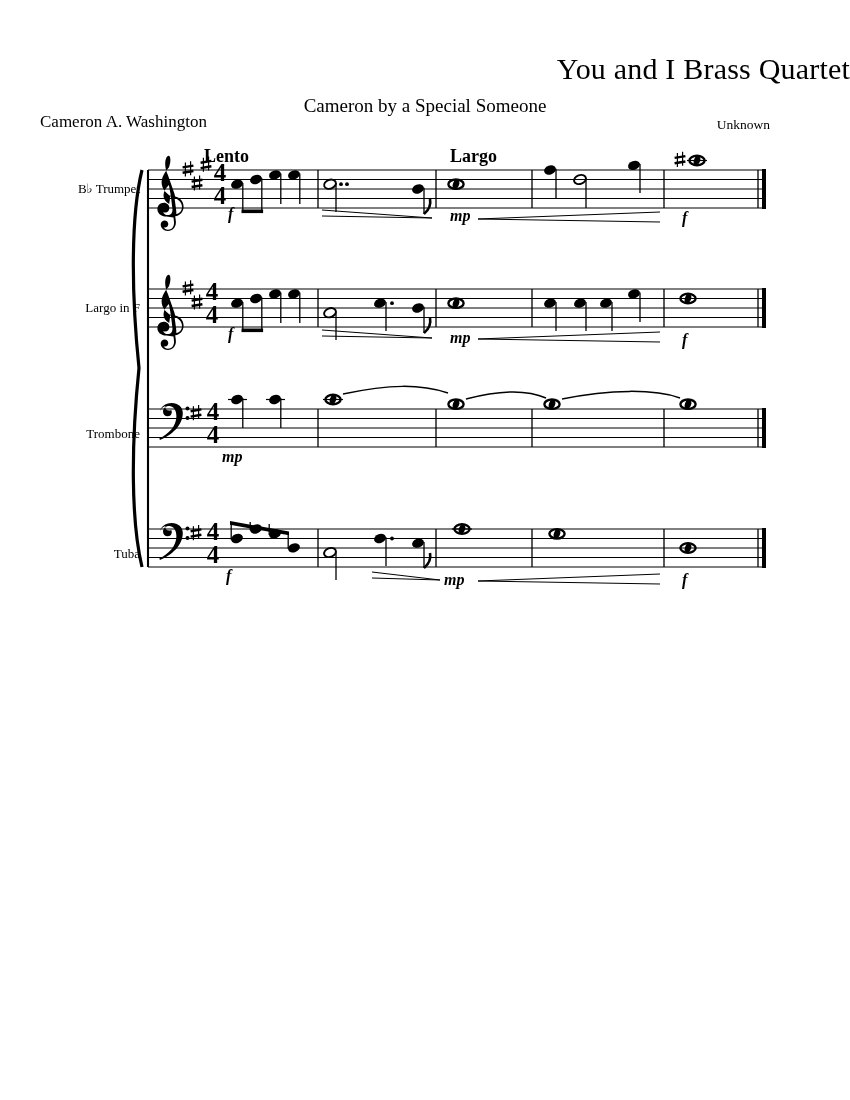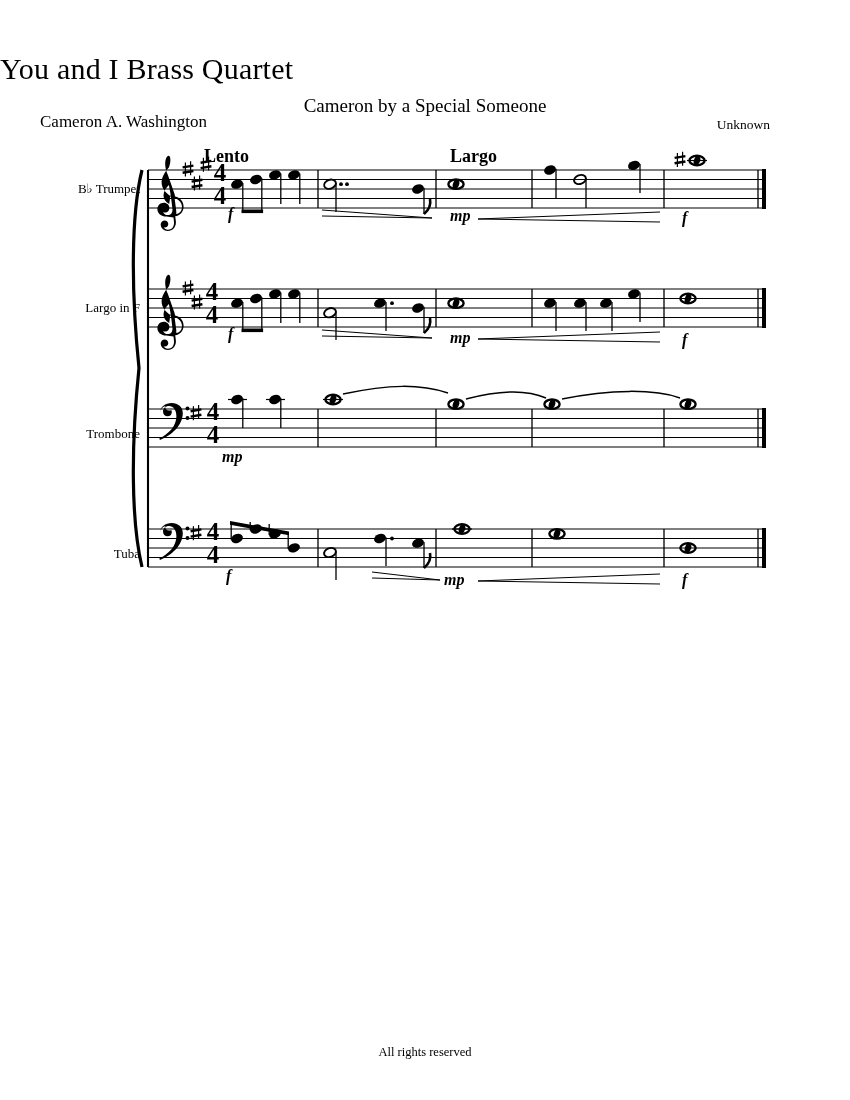--- a/index.html
+++ b/index.html
@@ -21,21 +21,21 @@
     width: 850px;
     height: 1100px;
     background: #fff;
   }
 
   
   .title {
     position: absolute;
     left: 0; top: 52px;
     width: 850px;
-    text-align: left;
+    text-align: right;
     font-size: 30px;
     font-weight: normal;
     letter-spacing: 0.2px;
   }
   .subtitle {
     position: absolute;
     left: 0; top: 95px;
     width: 850px;
     text-align: center;
     font-size: 19px;
@@ -92,21 +92,20 @@
 </style>
 </head>
 <body>
 
 <div class="page">
 
   <div class="title">You and I Brass Quartet</div>
   <div class="subtitle">Cameron by a Special Someone</div>
   <div class="composer-left">Cameron A.  Washington</div>
   <div class="composer-right">Unknown</div>
-  <div class="footer">All rights reserved</div>
 
   <div class="stave-label" style="left:40px; top:181px; width:100px;">B♭ Trumpet</div>
   <div class="stave-label" style="left:40px; top:300px; width:100px;">Largo in F</div>
   <div class="stave-label" style="left:30px; top:426px; width:110px;">Trombone</div>
   <div class="stave-label" style="left:40px; top:546px; width:100px;">Tuba</div>
 
   <div class="tempo" style="left:204px; top:146px;">Lento</div>
   <div class="tempo" style="left:450px; top:146px;text-align:right;">Largo</div>
 
   <div class="dyn" style="left:228px; top:205px;">f</div>

